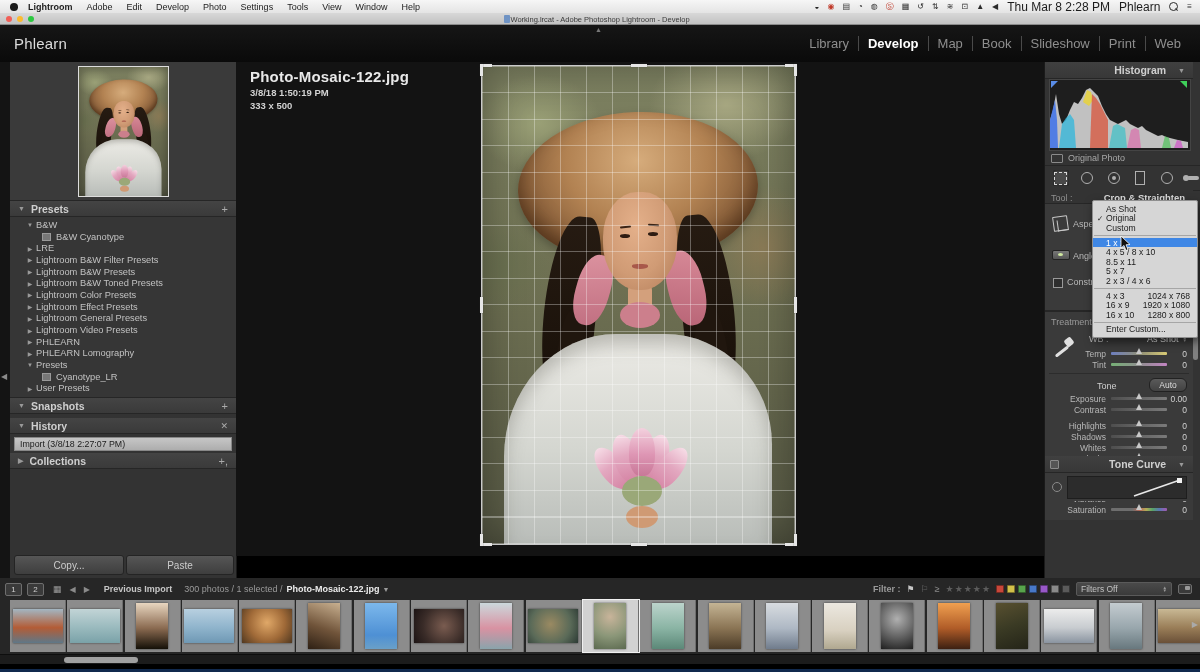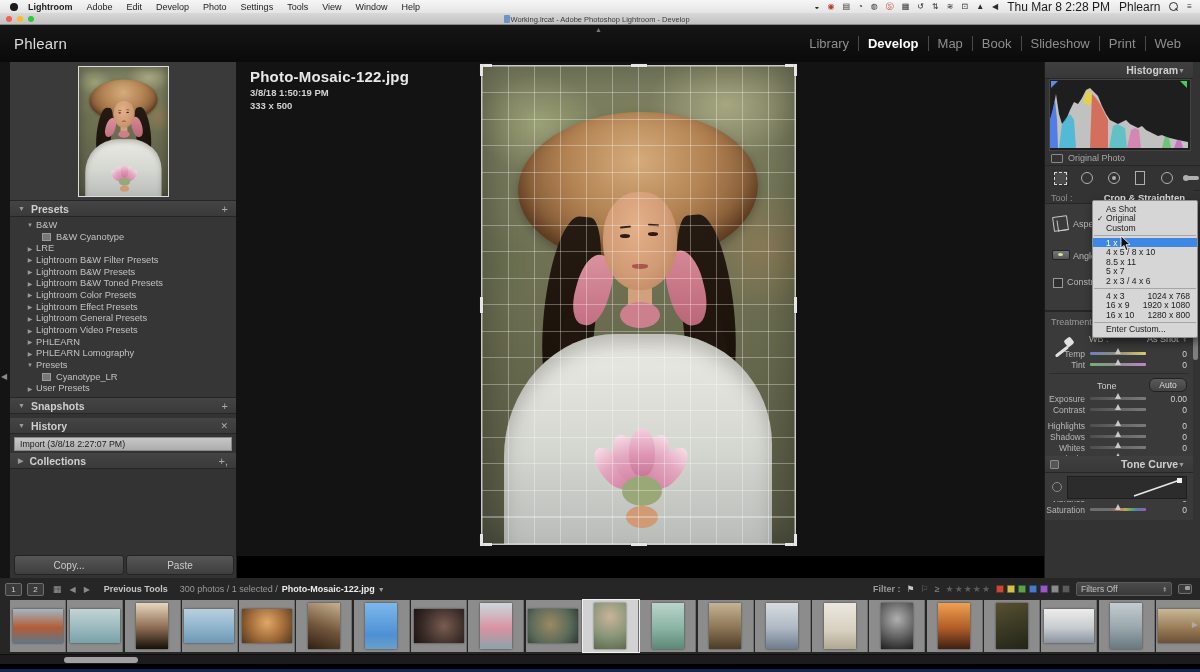--- a/index.html
+++ b/index.html
@@ -150,21 +150,21 @@
   #tool-overlay-label{margin-left:10px;font-size:9px;color:#8f8f8f;}
   #tool-overlay-value{margin-left:5px;font-size:9px;color:#d6d6d6;}
   .stepper{display:inline-flex;flex-direction:column;line-height:3.5px;font-size:4.5px;color:#999;margin-left:4px;}
   #done-button{margin-left:auto;margin-right:10px;width:36px;height:14px;background:linear-gradient(#6e6e6e,#4c4c4c);
     border:1px solid #222;border-radius:2px;color:#e2e2e2;font-size:9.5px;display:flex;align-items:center;justify-content:center;}
 
   
   #right-panel{left:1044px;top:62px;width:156px;height:516px;background:#333;border-left:1px solid #1a1a1a;}
   .rhead{position:absolute;left:0;width:148px;height:16px;display:flex;align-items:center;
     font-size:10.5px;font-weight:bold;color:#cfcfcf;background:linear-gradient(#404040,#383838);border-bottom:1px solid #262626;}
-  .rhead .ttl{margin-left:auto;margin-right:0;}
+  .rhead .ttl{margin-left:auto;margin-right:12px;}
   .rhead .tri{font-size:7px;color:#999;margin-right:8px;}
   #histo-box{position:absolute;left:4px;top:17px;width:140px;height:70px;background:#1e1e1e;border:1px solid #444;}
   #histo-caption-row{position:absolute;left:6px;top:91px;display:flex;align-items:center;gap:5px;
     font-size:9px;color:#a8a8a8;}
   #histo-caption-row .cam-box{width:10px;height:7px;border:1px solid #8a8a8a;border-radius:1px;}
   #tool-strip{position:absolute;left:0px;top:103px;width:148px;height:24px;background:#333;border-top:1px solid #262626;
     border-bottom:1px solid #262626;display:flex;align-items:center;gap:11px;padding-left:8px;}
   .tsi{position:relative;width:16px;height:16px;display:flex;align-items:center;justify-content:center;color:#b0b0b0;}
   .tsi.active{background:#4a4a4a;border-radius:2px;box-shadow:0 0 3px #000 inset;}
   .crop-glyph{width:11px;height:11px;border:1.5px dashed #d8d8d8;}
@@ -188,21 +188,21 @@
   #angle-label{position:absolute;left:28px;top:47px;font-size:9px;color:#b8b8b8;}
   .constrain-box{position:absolute;left:8px;top:74px;width:8px;height:8px;border:1px solid #999;background:#2e2e2e;}
   #constrain-label{position:absolute;left:22px;top:73px;font-size:9px;color:#b8b8b8;}
 
   #basic-panel{position:absolute;left:0;top:248px;width:148px;height:208px;background:#3a3a3a;border-top:2px solid #262626;}
   #treatment-label{position:absolute;left:6px;top:5px;font-size:9px;color:#9a9a9a;}
   .dropper{position:absolute;left:6px;top:22px;width:26px;height:30px;}
   .dropper::before{content:"";position:absolute;left:3px;top:16px;width:16px;height:3px;background:#e0e0e0;transform:rotate(-38deg);border-radius:2px;}
   .dropper::after{content:"";position:absolute;left:14px;top:4px;width:8px;height:8px;background:#e0e0e0;border-radius:2px;transform:rotate(-38deg);}
   .rrow{position:absolute;display:flex;align-items:center;width:142px;height:11px;}
-  .rrow .lb{width:40px;text-align:right;font-size:8.5px;color:#b8b8b8;flex:none;}
+  .rrow .lb{width:40px;text-align:right;font-size:8.5px;color:#b8b8b8;flex:none;padding-left:21px;}
   .rrow .track{position:relative;width:56px;height:2.5px;margin-left:5px;border-radius:1px;flex:none;}
   .track.plain{background:linear-gradient(90deg,#4e4e4e,#7a7a7a);}
   .track.temp{background:linear-gradient(90deg,#6e7fc0,#8f8f78,#d8ca74);}
   .track.tint{background:linear-gradient(90deg,#76b076,#8f8f8f,#c284c2);}
   .track.rainbow{background:linear-gradient(90deg,#6e6e6e 0%,#6e6e6e 38%,#bb6a58 52%,#b2ac58 63%,#58a468 74%,#5878b2 86%,#a458b2 100%);}
   .thumbtri{position:absolute;left:50%;top:-4.5px;transform:translateX(-50%);width:0;height:0;
     border-left:3.5px solid transparent;border-right:3.5px solid transparent;border-bottom:6px solid #c9c9c9;}
   .rrow .val{margin-left:auto;font-size:8.5px;color:#d2d2d2;width:28px;text-align:right;}
   #wb-row{position:absolute;left:0;top:22px;width:142px;display:flex;align-items:center;}
   #wb-row .wbl{margin-left:44px;font-size:9px;color:#b8b8b8;}
@@ -753,21 +753,21 @@
     <path d="M1,0 L1,12 L4,9.5 L6,14.5 L8,13.6 L6,8.8 L10,8.5 Z" fill="#111" stroke="#fff" stroke-width="0.8"></path>
   </svg>
 
   <div id="filmstrip" class="abs">
     <div id="fs-header">
       <span class="mon-btn">1</span>
       <span class="mon-btn">2</span>
       <span id="fs-grid-icon">▦</span>
       <span class="fs-arrow">◀</span>
       <span class="fs-arrow">▶</span>
-      <span id="fs-source">Previous Tools</span>
+      <span id="fs-source">Previous Import</span>
       <span id="fs-status">300 photos / 1 selected /</span>
       <span id="fs-filename">Photo-Mosaic-122.jpg</span>
       <span id="fs-caret">▼</span>
       <span id="fs-right">
         <span id="filter-label">Filter :</span>
         <span class="flag">⚑</span>
         <span class="flag dim">⚐</span>
         <span id="rating-ge">≥</span>
         <span id="filter-stars">
             <span>★</span>

